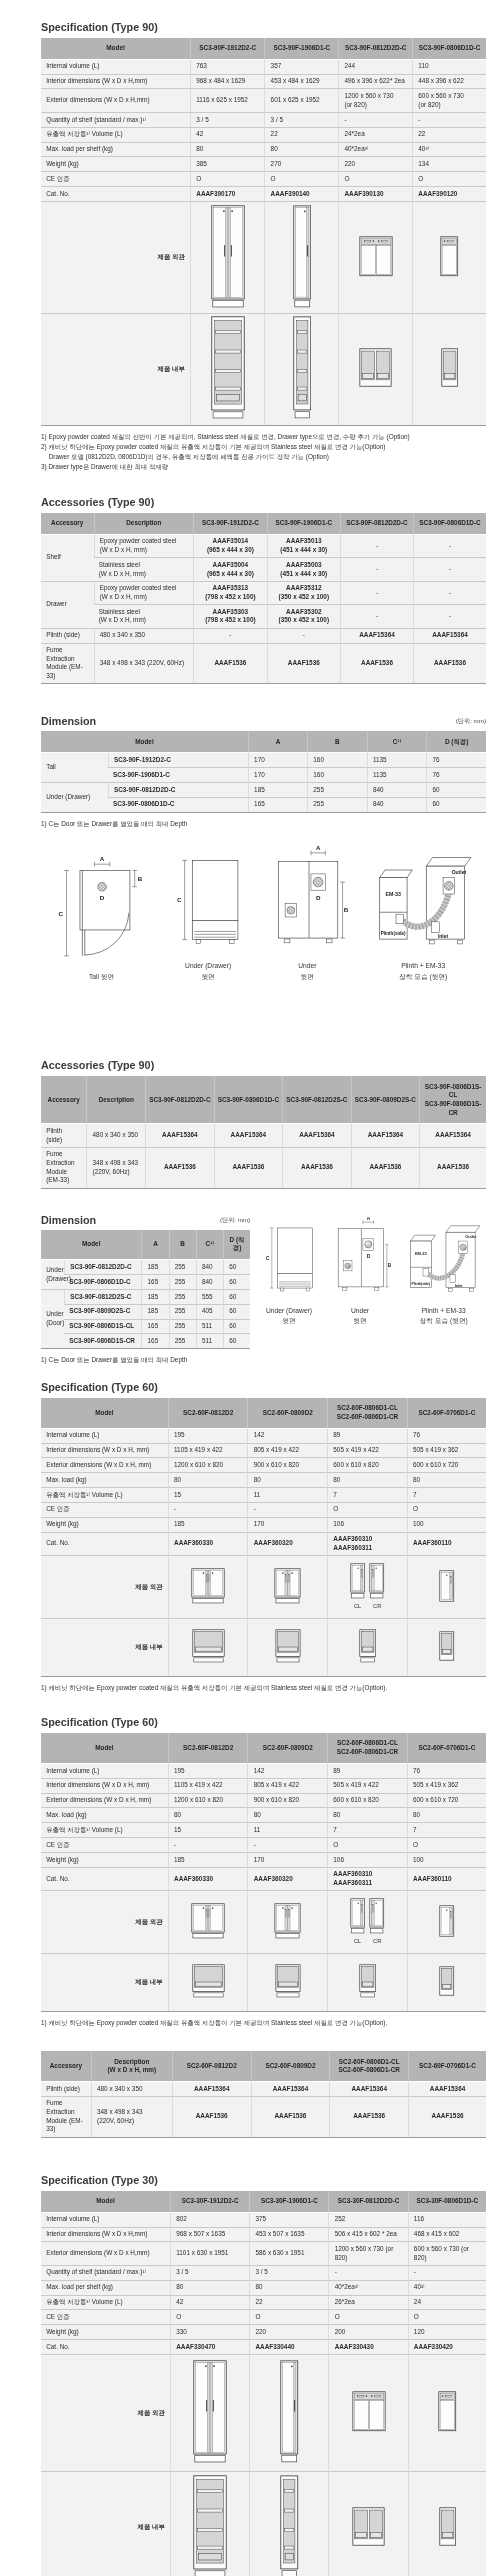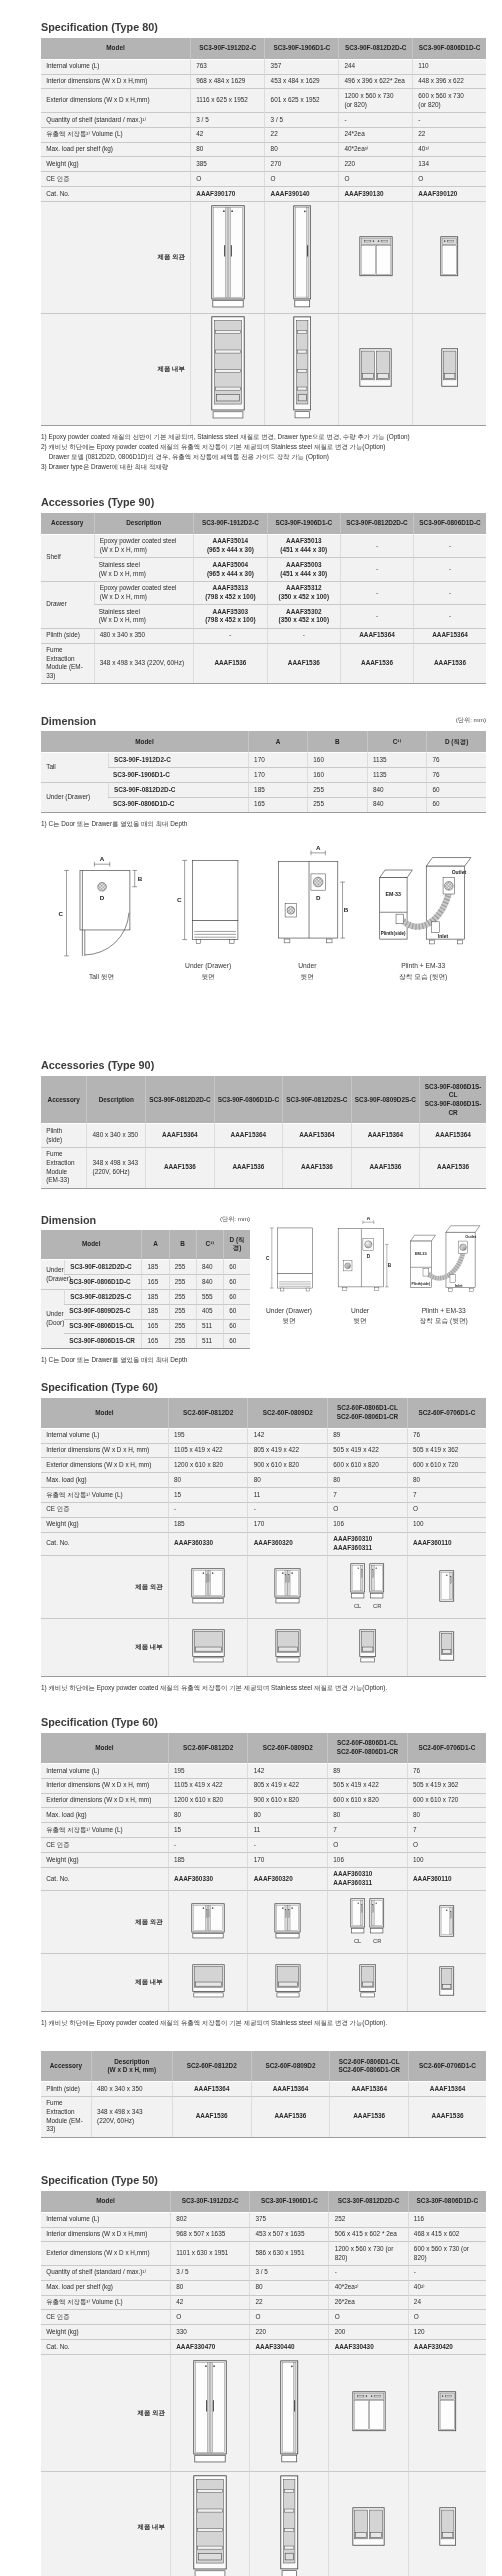--- a/index.html
+++ b/index.html
@@ -1,19 +1,19 @@
 <!DOCTYPE html>
 <html style="font-size:8.2px"><head>
 <meta charset="utf-8">
 <style>
   html,body{margin:0;padding:0;background:#ffffff;}
   body{width:503px;font-family:"Liberation Sans","DejaVu Sans",sans-serif;color:#2b2b2b;padding-bottom:31px;}
   .section{margin:0 17px 0 41px;}
   .sec-title{font-size:10.8px;font-weight:700;color:#3a3a3a;margin:0 0 5.2px 0;}
-  .title-row{display:flex;justify-content:space-between;align-items:center;margin-bottom:4.1px;}
+  .title-row{display:flex;justify-content:space-between;align-items:flex-end;margin-bottom:4.1px;}
   .title-row .sec-title{margin:0;}
   .unit{font-size:6.2px;color:#444;padding-bottom:1px;}
 
   table.spec{width:100%;border-collapse:separate;border-spacing:0;table-layout:fixed;border-bottom:0.5px solid #9c9c9c;}
   table.spec th{background:#b4b4b4;font-size:6.4px;font-weight:700;color:#242424;padding:6.2px 2.1px;text-align:center;
     white-space:pre-line;border-left:0.5px solid #c6c6c6;border-bottom:1px solid #ffffff;vertical-align:middle;line-height:1.35;}
   table.spec th:first-child{border-left:none;}
   table.spec td{background:#f2f2f2;font-size:6.4px;color:#2b2b2b;padding:2.6px 5.2px;border-left:0.5px solid #dcdcdc;
     border-top:0.5px solid #c9c9c9;white-space:pre-line;vertical-align:middle;line-height:1.35;}
   table.spec td:first-child{border-left:none;}
@@ -49,21 +49,21 @@
 
 <svg width="0" height="0" style="position:absolute" aria-hidden="true">
   <defs>
     <pattern id="hatch" width="3" height="3" patternUnits="userSpaceOnUse">
       <path d="M0 3 L3 0" stroke="#444" stroke-width="0.9"></path>
     </pattern>
   </defs>
 </svg>
 
 <div class="section mt40">
-  <h2 class="sec-title">Specification (Type 80)</h2>
+  <h2 class="sec-title">Specification (Type 90)</h2>
   <div>
       <table class="spec">
         <colgroup>
           <col style="width: 33.5%;">
           <col style="width: 16.7%;">
           <col style="width: 16.6%;">
           <col style="width: 16.6%;">
           <col style="width: 16.6%;">
         </colgroup>
         <thead>
@@ -1030,21 +1030,21 @@
             <td class=" bold">AAAF1536</td>
             <td class=" bold">AAAF1536</td>
             <td class=" bold">AAAF1536</td>
           </tr>
         </tbody>
       </table>
     </div>
 </div>
 
 <div class="section mt70">
-  <h2 class="sec-title">Specification (Type 50)</h2>
+  <h2 class="sec-title">Specification (Type 30)</h2>
   <div>
       <table class="spec">
         <colgroup>
           <col style="width: 29%;">
           <col style="width: 17.8%;">
           <col style="width: 17.8%;">
           <col style="width: 17.8%;">
           <col style="width: 17.6%;">
         </colgroup>
         <thead>

